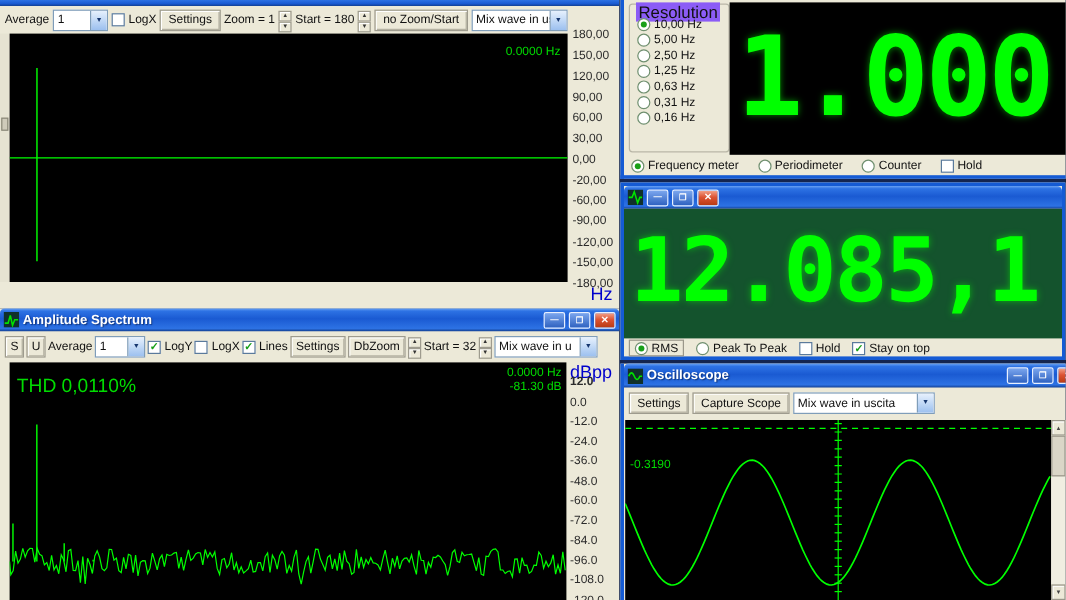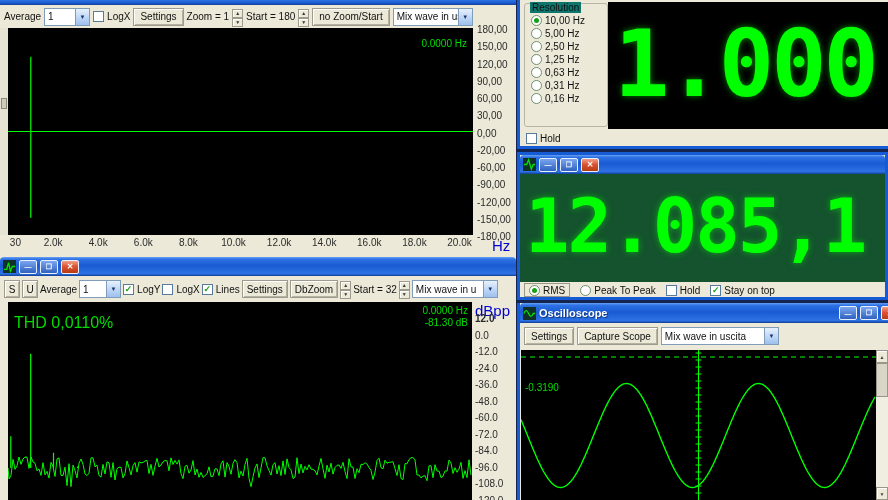--- a/index.html
+++ b/index.html
@@ -55,21 +55,21 @@
 
   
   #win-spec{left:0;top:257px;width:516px;height:243px;}
   #spec-toolbar{position:absolute;left:0;top:19px;width:100%;height:26px;gap:2px;}
   #spec-plot{left:8px;top:45px;width:464px;height:198px;}
   #spec-yticks{left:473px;top:45px;width:42px;height:200px;}
 
   
   #win-freq{left:517px;top:0;width:400px;height:149px;border-left:3px solid #155bd4;border-bottom:3px solid #155bd4;}
   #freq-groupbox{position:absolute;left:4px;top:3px;width:84px;height:124px;border:1px solid #b9b6a7;border-radius:3px;}
-  #freq-group-label{position:absolute;top:-2px;left:5px;background:#0f766e;padding:0 2px;font-size:10px;color:#111;}
+  #freq-group-label{position:absolute;top:-2px;left:5px;background:#8b5cf6;padding:0 2px;font-size:14px;color:#111;}
   #freq-res-list{position:absolute;left:6px;top:11px;display:flex;flex-direction:column;gap:2px;font-size:10px;color:#111;}
   #freq-display{position:absolute;left:88px;top:2px;width:300px;height:127px;background:#000;overflow:hidden;}
   #freq-led{font-size:92px;line-height:125px;padding-left:6px;letter-spacing:-3px;}
   #freq-bottom{position:absolute;left:6px;top:131px;width:380px;height:15px;display:flex;align-items:center;gap:16px;font-size:10px;color:#111;}
   #freq-modes{display:flex;gap:16px;}
 
   
   #win-volt{left:517px;top:152px;width:371px;height:148px;border:3px solid #155bd4;}
   #volt-display{position:absolute;left:0;top:19px;width:365px;height:108px;background:#14532d;overflow:hidden;}
   #volt-led{font-size:74px;line-height:104px;padding-left:5px;letter-spacing:-2px;}
@@ -140,42 +140,30 @@
         <span style="top: 65px;">60,00</span>
         <span style="top: 82.25px;">30,00</span>
         <span style="top: 99.5px;">0,00</span>
         <span style="top: 116.75px;">-20,00</span>
         <span style="top: 134px;">-60,00</span>
         <span style="top: 151.25px;">-90,00</span>
         <span style="top: 168.5px;">-120,00</span>
         <span style="top: 185.75px;">-150,00</span>
         <span style="top: 203px;">-180,00</span>
       </div>
-    <div id="phase-xticks">
-        <span style="left: 1.86px;">30</span>
-        <span style="left: 45.105px; transform: translateX(-50%);">2.0k</span>
-        <span style="left: 90.21px; transform: translateX(-50%);">4.0k</span>
-        <span style="left: 135.315px; transform: translateX(-50%);">6.0k</span>
-        <span style="left: 180.42px; transform: translateX(-50%);">8.0k</span>
-        <span style="left: 225.525px; transform: translateX(-50%);">10.0k</span>
-        <span style="left: 271.095px; transform: translateX(-50%);">12.0k</span>
-        <span style="left: 316.2px; transform: translateX(-50%);">14.0k</span>
-        <span style="left: 361.305px; transform: translateX(-50%);">16.0k</span>
-        <span style="left: 406.41px; transform: translateX(-50%);">18.0k</span>
-        <span style="left: 451.515px; transform: translateX(-50%);">20.0k</span>
-      </div>
     <span class="unit" id="phase-hz">Hz</span>
   </section>
 
   <section class="win" id="win-spec">
     <div class="titlebar">
       <svg class="app-icon" viewBox="0 0 14 14">
           <rect x="0" y="0" width="14" height="14" fill="#10302a"></rect>
           <polyline points="1,10 4,10 6,3 8,12 10,7 13,7" fill="none" stroke="#00e400" stroke-width="1.4"></polyline>
         </svg>
+      <span class="title">Amplitude Spectrum</span>
       <span class="tbtn">—</span>
       <span class="tbtn">❐</span>
       <span class="tbtn close">✕</span>
     </div>
     <div class="toolbar" id="spec-toolbar">
       <button class="btn sq">S</button>
       <button class="btn sq">U</button>
       <span class="lbl">Average</span>
       <span class="combo" style="width:42px">
         <span class="combo-val">1</span>
@@ -269,20 +257,34 @@
           <span class="radio-row">
             <span class="radio"></span>
             <span>0,16 Hz</span>
           </span>
         </div>
     </div>
     <div id="freq-display">
       <span class="led" id="freq-led">1.000</span>
     </div>
     <div id="freq-bottom">
+      <div id="freq-modes">
+          <span class="radio-row">
+            <span class="radio on"></span>
+            <span>Frequency meter</span>
+          </span>
+          <span class="radio-row">
+            <span class="radio"></span>
+            <span>Periodimeter</span>
+          </span>
+          <span class="radio-row">
+            <span class="radio"></span>
+            <span>Counter</span>
+          </span>
+        </div>
       <span class="check-item">
         <span class="checkbox"></span>
         <span class="lbl">Hold</span>
       </span>
     </div>
   </section>
 
   <section class="win" id="win-volt">
     <div class="titlebar">
       <svg class="app-icon" viewBox="0 0 14 14">

